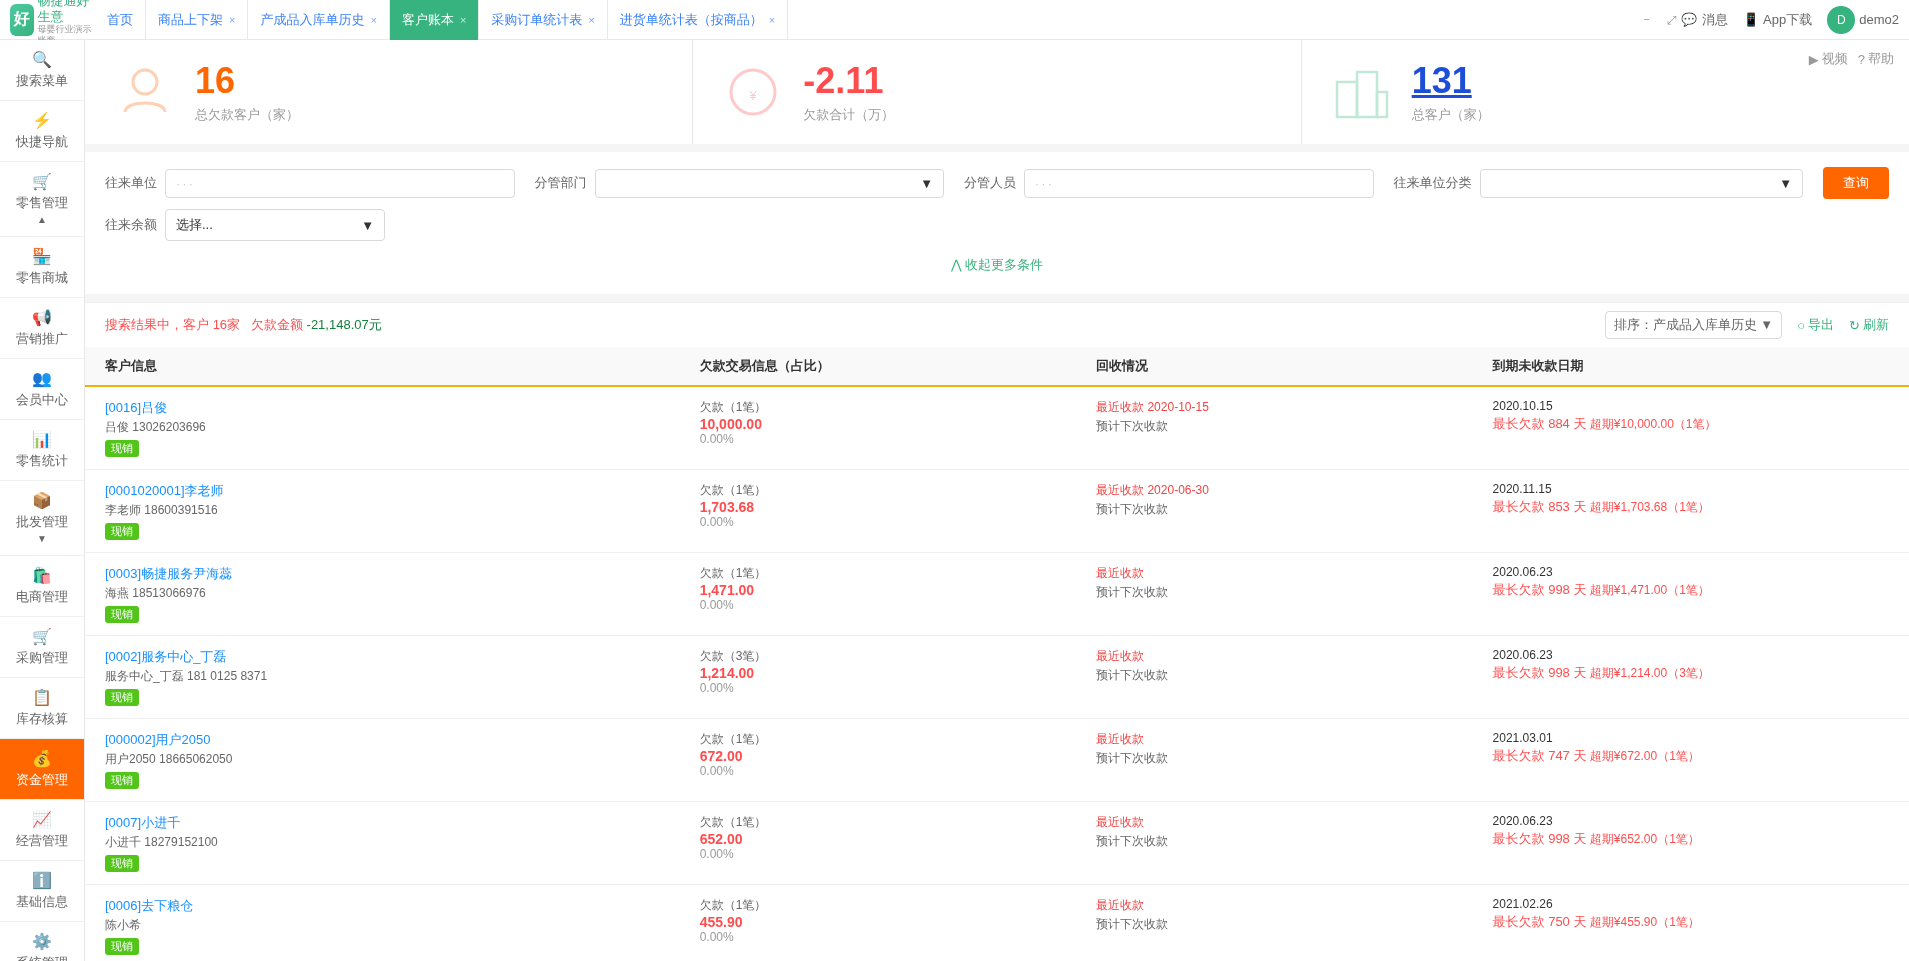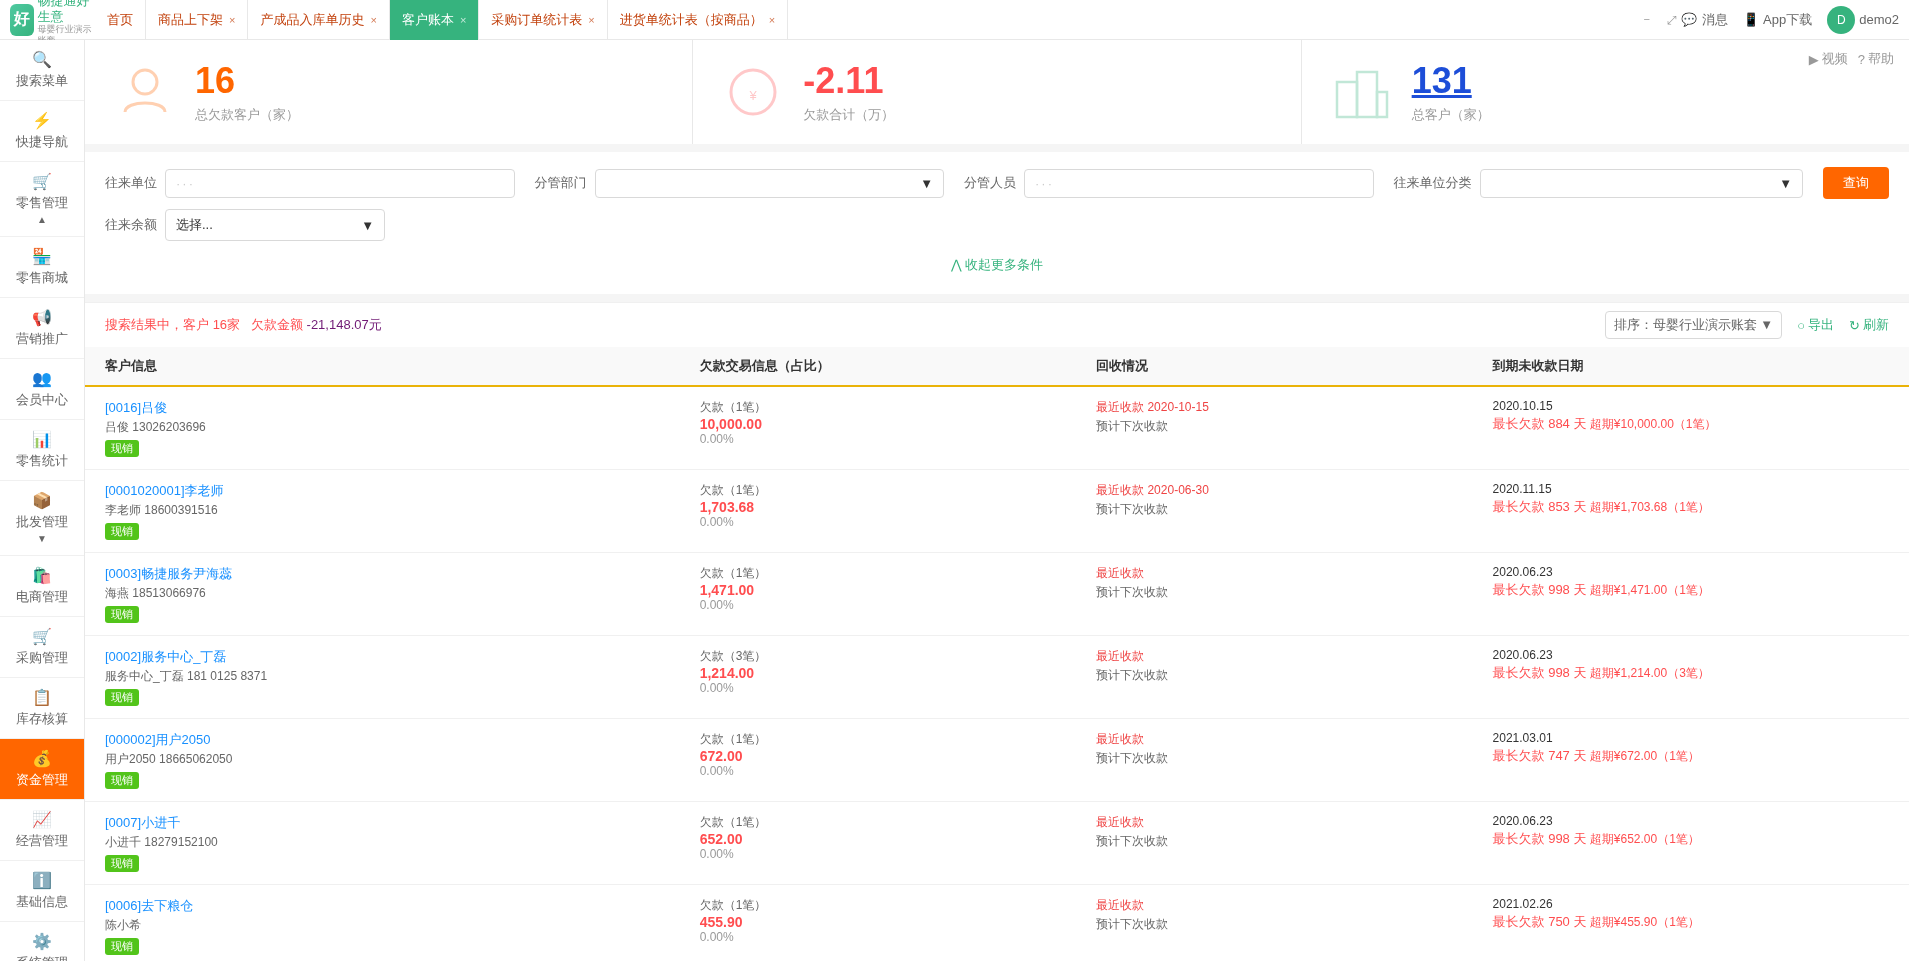--- a/index.html
+++ b/index.html
@@ -4,21 +4,21 @@
   <style>
     * { box-sizing: border-box; margin: 0; padding: 0; font-family: 'Microsoft YaHei', Arial, sans-serif; font-size: 13px; }
     body { background: #f5f5f5; overflow: hidden; }
     
     
     .top-bar { display: flex; align-items: center; background: #fff; height: 40px; border-bottom: 1px solid #e8e8e8; padding: 0 10px; }
     .logo-area { display: flex; align-items: center; width: 85px; min-width: 85px; }
     .logo-icon { width: 32px; height: 32px; background: linear-gradient(135deg, #4ec9a0, #36b37e); border-radius: 6px; display: flex; align-items: center; justify-content: center; color: white; font-size: 16px; font-weight: bold; }
     .logo-text { font-size: 10px; color: #36b37e; margin-left: 4px; line-height: 1.2; }
     .tabs-container { display: flex; flex: 1; overflow: hidden; }
-    .tab { display: flex; align-items: center; padding: 0 12px; height: 40px; cursor: pointer; white-space: nowrap; font-size: 13px; color: #c2410c; border-right: 1px solid #e8e8e8; }
+    .tab { display: flex; align-items: center; padding: 0 12px; height: 40px; cursor: pointer; white-space: nowrap; font-size: 13px; color: #3b82f6; border-right: 1px solid #e8e8e8; }
     .tab.active { background: #36b37e; color: white; }
     .tab .close-btn { margin-left: 6px; color: inherit; opacity: 0.7; font-size: 11px; }
     .top-right { display: flex; align-items: center; gap: 15px; margin-left: auto; }
     .top-right-item { display: flex; align-items: center; gap: 4px; color: #666; font-size: 13px; cursor: pointer; }
     .avatar { width: 28px; height: 28px; background: #36b37e; border-radius: 50%; display: flex; align-items: center; justify-content: center; color: white; font-size: 12px; }
 
     
     .main-layout { display: flex; height: calc(100vh - 40px); }
     
     
@@ -314,25 +314,25 @@
         <span>收起更多条件</span>
       </div>
     </div>
 
     <div class="results-bar">
       <div class="results-info">
         <span>搜索结果中，客户</span>
         <span style="color:#ff4d4f">16家</span>
         &nbsp;
         <span>欠款金额</span>
-        <span style="color:#701a75">-21,148.07元</span>
+        <span style="color:#15803d">-21,148.07元</span>
       </div>
       <div class="results-actions">
         <div class="sort-select">
-          <span>排序：母婴行业演示账套</span>
+          <span>排序：产成品入库单历史</span>
           <span> ▼</span>
         </div>
         <div class="action-btn">
           <span>○</span>
           <span>导出</span>
         </div>
         <div class="action-btn">
           <span>↻</span>
           <span>刷新</span>
         </div>

